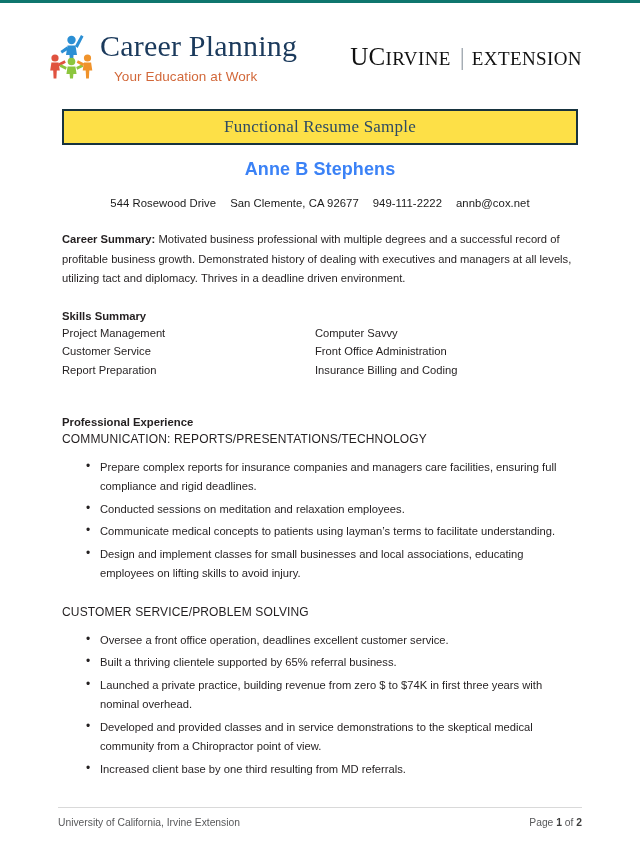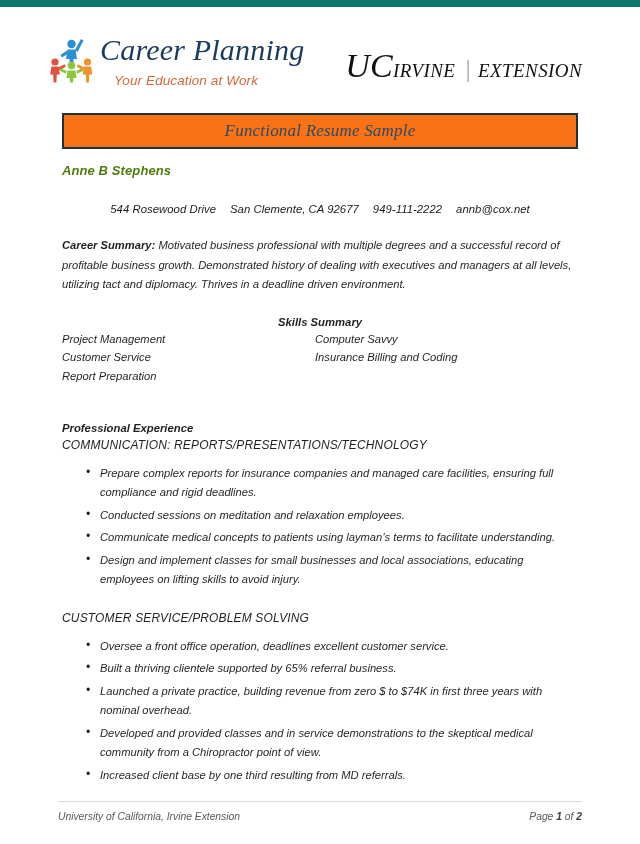--- a/index.html
+++ b/index.html
@@ -12,23 +12,22 @@
     height: 844px;
     position: relative;
     font-family: "Liberation Sans", sans-serif;
     color: #231f20;
     overflow: hidden;
   }
   .page {
     position: absolute;
     inset: 0;
     background: #ffffff;
-    border-top: 7px solid #0f766e;
+    border-top: 3px solid #0f766e;
     box-sizing: border-box;
-    font-style: italic;
   }
 
   
   .header {
     position: absolute;
     left: 0; right: 0;
     top: 22px;
     height: 64px;
   }
   .brand-left {
@@ -68,88 +67,88 @@
     letter-spacing: 0.1px;
   }
   .brand-right {
     position: absolute;
     right: 58px;
     top: 18px;
     font-family: "Liberation Serif", serif;
     color: #111111;
     white-space: nowrap;
   }
-  .uc-big { font-size: 34px; letter-spacing: 0.3px; }
+  .uc-big { font-size: 25px; letter-spacing: 0.3px; }
   .uc-small { font-size: 19px; letter-spacing: 0.4px; }
   .uc-div {
     display: inline-block;
     color: #9aa3ab;
     font-size: 25px;
     margin: 0 7px 0 9px;
     font-weight: 300;
   }
 
   
   .title-banner {
     position: absolute;
     left: 62px;
     top: 106px;
     width: 516px;
     height: 36px;
     box-sizing: border-box;
-    background: #f97316;
+    background: #fde047;
     border: 2px solid #17333f;
     display: flex;
     align-items: center;
     justify-content: center;
   }
   .title-banner span {
     font-family: "Liberation Serif", serif;
     font-size: 17px;
     color: #2d4a63;
     letter-spacing: 0.2px;
   }
 
   
   .content {
     position: absolute;
     left: 62px;
     top: 156px;
     width: 516px;
   }
   .person-name {
-    font-size: 13px;
+    text-align: center;
+    font-size: 18px;
     font-weight: bold;
-    color: #4d7c0f;
+    color: #3b82f6;
     letter-spacing: 0.1px;
   }
   .contact-line {
     text-align: center;
     font-size: 11.3px;
     color: #1a1a1a;
-    margin-top: 25px;
+    margin-top: 17px;
     letter-spacing: 0.05px;
   }
   .contact-line .ci { margin: 0 7px; white-space: nowrap; }
 
   .summary {
     margin-top: 21px;
     font-size: 11.2px;
     line-height: 19.5px;
     color: #231f20;
     text-align: left;
   }
   .summary b { font-weight: bold; }
 
   .section-head {
     font-size: 11.3px;
     font-weight: bold;
     color: #231f20;
     margin-top: 21px;
-    text-align: center;
   }
 
   .skills-grid {
     margin-top: 2px;
     position: relative;
     height: 56px;
   }
   .skills-col {
     position: absolute;
     top: 0;
@@ -192,21 +191,21 @@
     font-size: 12px;
     color: #231f20;
   }
   .gap-block { height: 14px; }
 
   
   .footer {
     position: absolute;
     left: 58px;
     right: 58px;
-    bottom: 22px;
+    bottom: 16px;
   }
   .footer-rule {
     height: 1px;
     background: #d9d9d9;
     margin-bottom: 9px;
   }
   .footer-row {
     display: flex;
     justify-content: space-between;
     align-items: baseline;
@@ -275,29 +274,30 @@
     <div class="section-head">Skills Summary</div>
 
     <div class="skills-grid">
       <div class="skills-col left">
         <div>Project Management</div>
         <div>Customer Service</div>
         <div>Report Preparation</div>
       </div>
       <div class="skills-col right">
         <div>Computer Savvy</div>
+        <div>Front Office Administration</div>
         <div>Insurance Billing and Coding</div>
       </div>
     </div>
 
     <div class="exp-head">Professional Experience</div>
 
     <div class="cat-head">COMMUNICATION: REPORTS/PRESENTATIONS/TECHNOLOGY</div>
     <ul class="bullets">
-      <li>Prepare complex reports for insurance companies and managed care facilities, ensuring full compliance and rigid deadlines.</li>
+      <li>Prepare complex reports for insurance companies and managers care facilities, ensuring full compliance and rigid deadlines.</li>
       <li>Conducted sessions on meditation and relaxation employees.</li>
       <li>Communicate medical concepts to patients using layman’s terms to facilitate understanding.</li>
       <li>Design and implement classes for small businesses and local associations, educating employees on lifting skills to avoid injury.</li>
     </ul>
 
     <div class="gap-block"></div>
 
     <div class="cat-head">CUSTOMER SERVICE/PROBLEM SOLVING</div>
     <ul class="bullets">
       <li>Oversee a front office operation, deadlines excellent customer service.</li>

